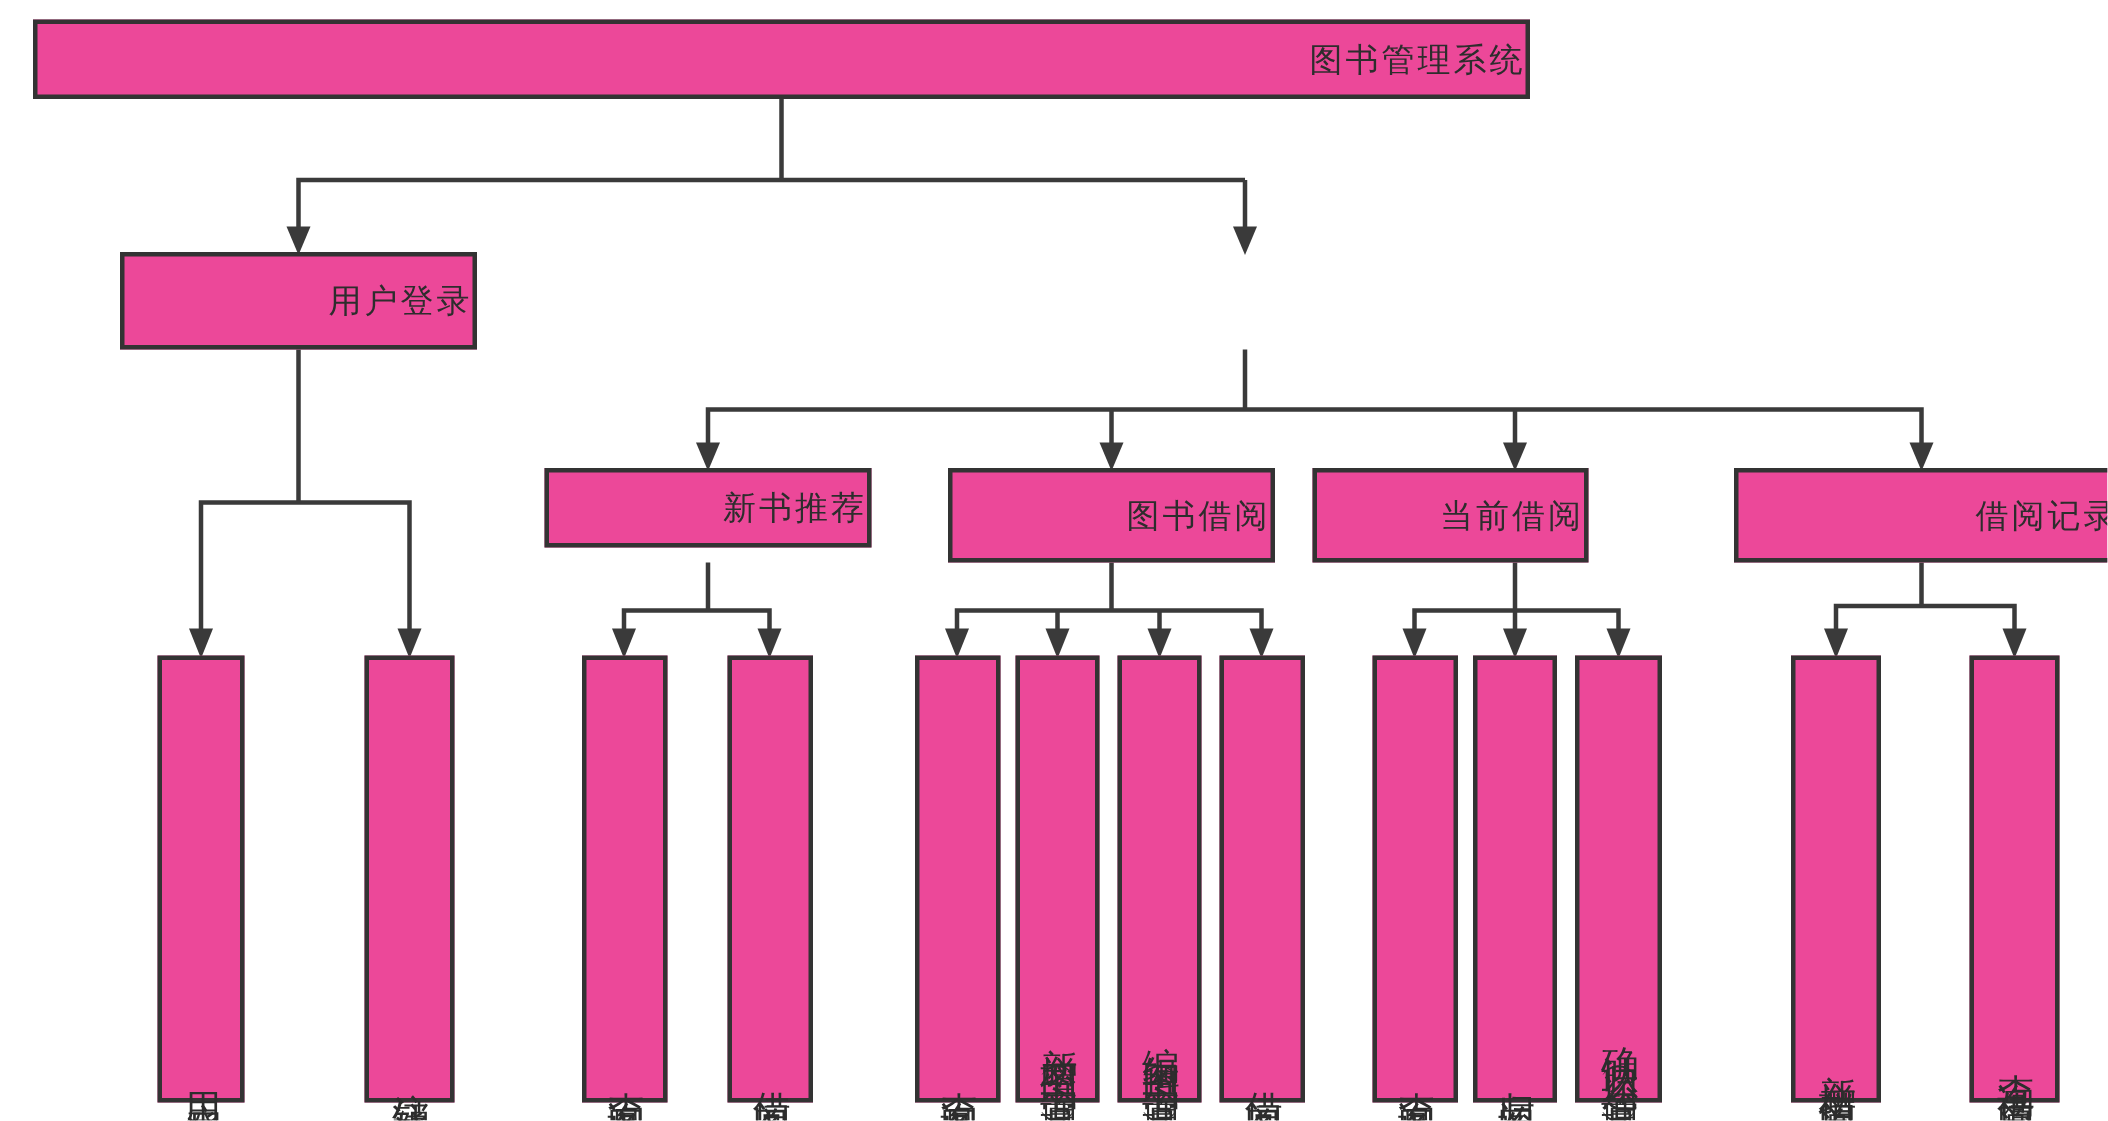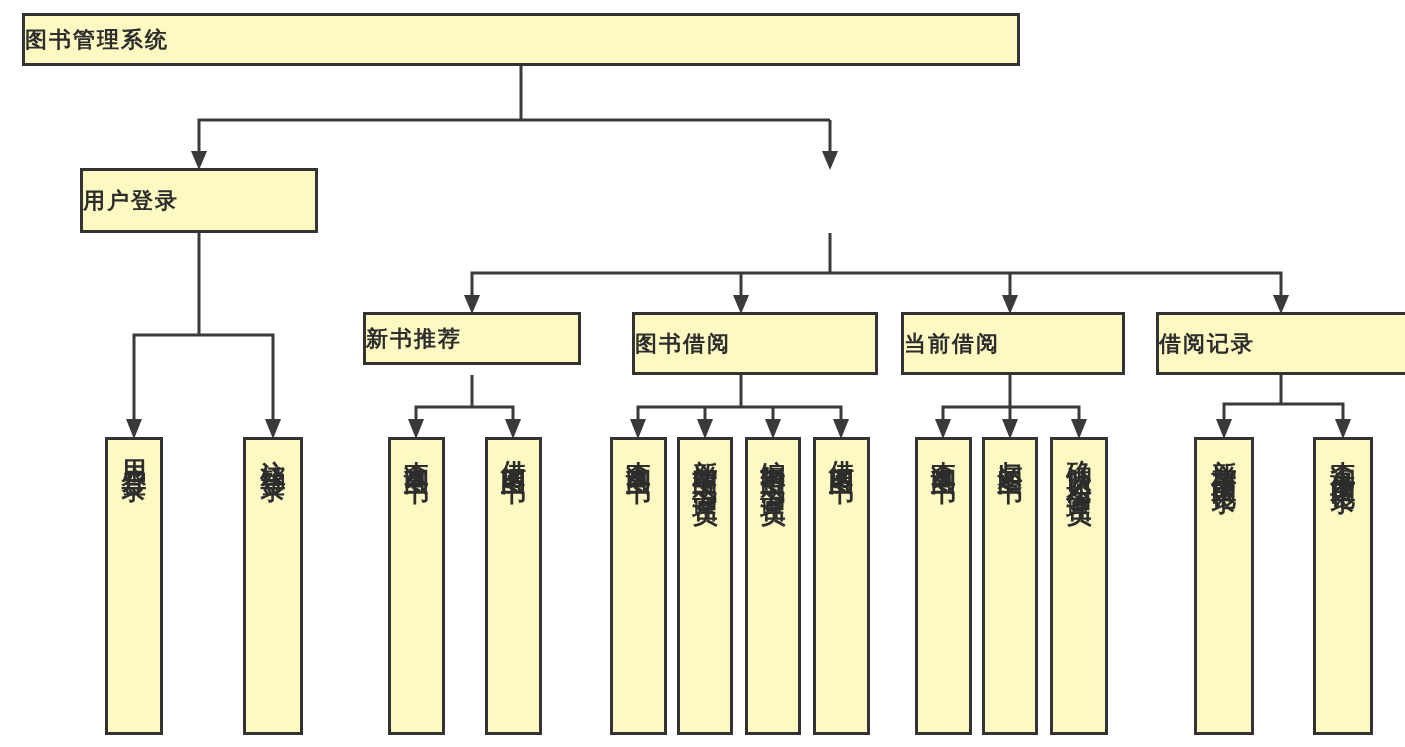--- a/index.html
+++ b/index.html
@@ -2,23 +2,23 @@
 <html><head>
 <meta charset="utf-8">
 <style>
   html,body{margin:0;padding:0;background:#ffffff;}
   #canvas{
     position:relative;width:1405px;height:747px;background:#ffffff;overflow:hidden;
     font-family:"Liberation Sans","DejaVu Sans",sans-serif;color:#2d2d2d;
   }
   #connectors{position:absolute;left:0;top:0;z-index:1;}
   .node{
-    position:absolute;box-sizing:border-box;background:#fef9c3;
-    border:3px solid #333333;display:flex;align-items:center;justify-content:flex-start;
-    z-index:2;color:#2d2d2d;font-weight:bold;
+    position:absolute;box-sizing:border-box;background:#ec4899;
+    border:3px solid #333333;display:flex;align-items:center;justify-content:flex-end;
+    z-index:2;color:#2d2d2d;
   }
   .node.h{font-size:22px;letter-spacing:2px;}
   .node.v{
     writing-mode:vertical-rl;text-orientation:mixed;
     font-size:25px;letter-spacing:6px;line-height:1;
   }
   .node.v span{writing-mode:vertical-rl;text-orientation:mixed;}
   #watermark{
     position:absolute;right:12px;bottom:8px;z-index:3;
     font-size:20px;letter-spacing:1px;color:#9a9a9a;
@@ -78,24 +78,24 @@
     <span>图书管理系统</span>
   </div>
 
   <div class="node h" style="left:80px;top:168px;width:238px;height:65px">
     <span>用户登录</span>
   </div>
 
   <div class="node h" style="left:363px;top:312px;width:218px;height:53px">
     <span>新书推荐</span>
   </div>
-  <div class="node h" style="left:632px;top:312px;width:246px;height:63px">
+  <div class="node h" style="left:632px;top:312px;width:218px;height:63px">
     <span>图书借阅</span>
   </div>
-  <div class="node h" style="left:901px;top:312px;width:224px;height:63px">
+  <div class="node h" style="left:875px;top:312px;width:184px;height:63px">
     <span>当前借阅</span>
   </div>
   <div class="node h" style="left:1156px;top:312px;width:260px;height:63px">
     <span>借阅记录</span>
   </div>
 
   <div class="node v" style="left:105px;top:437px;width:58px;height:298px">
     <span>用户登录</span>
   </div>
   <div class="node v" style="left:243px;top:437px;width:60px;height:298px">

